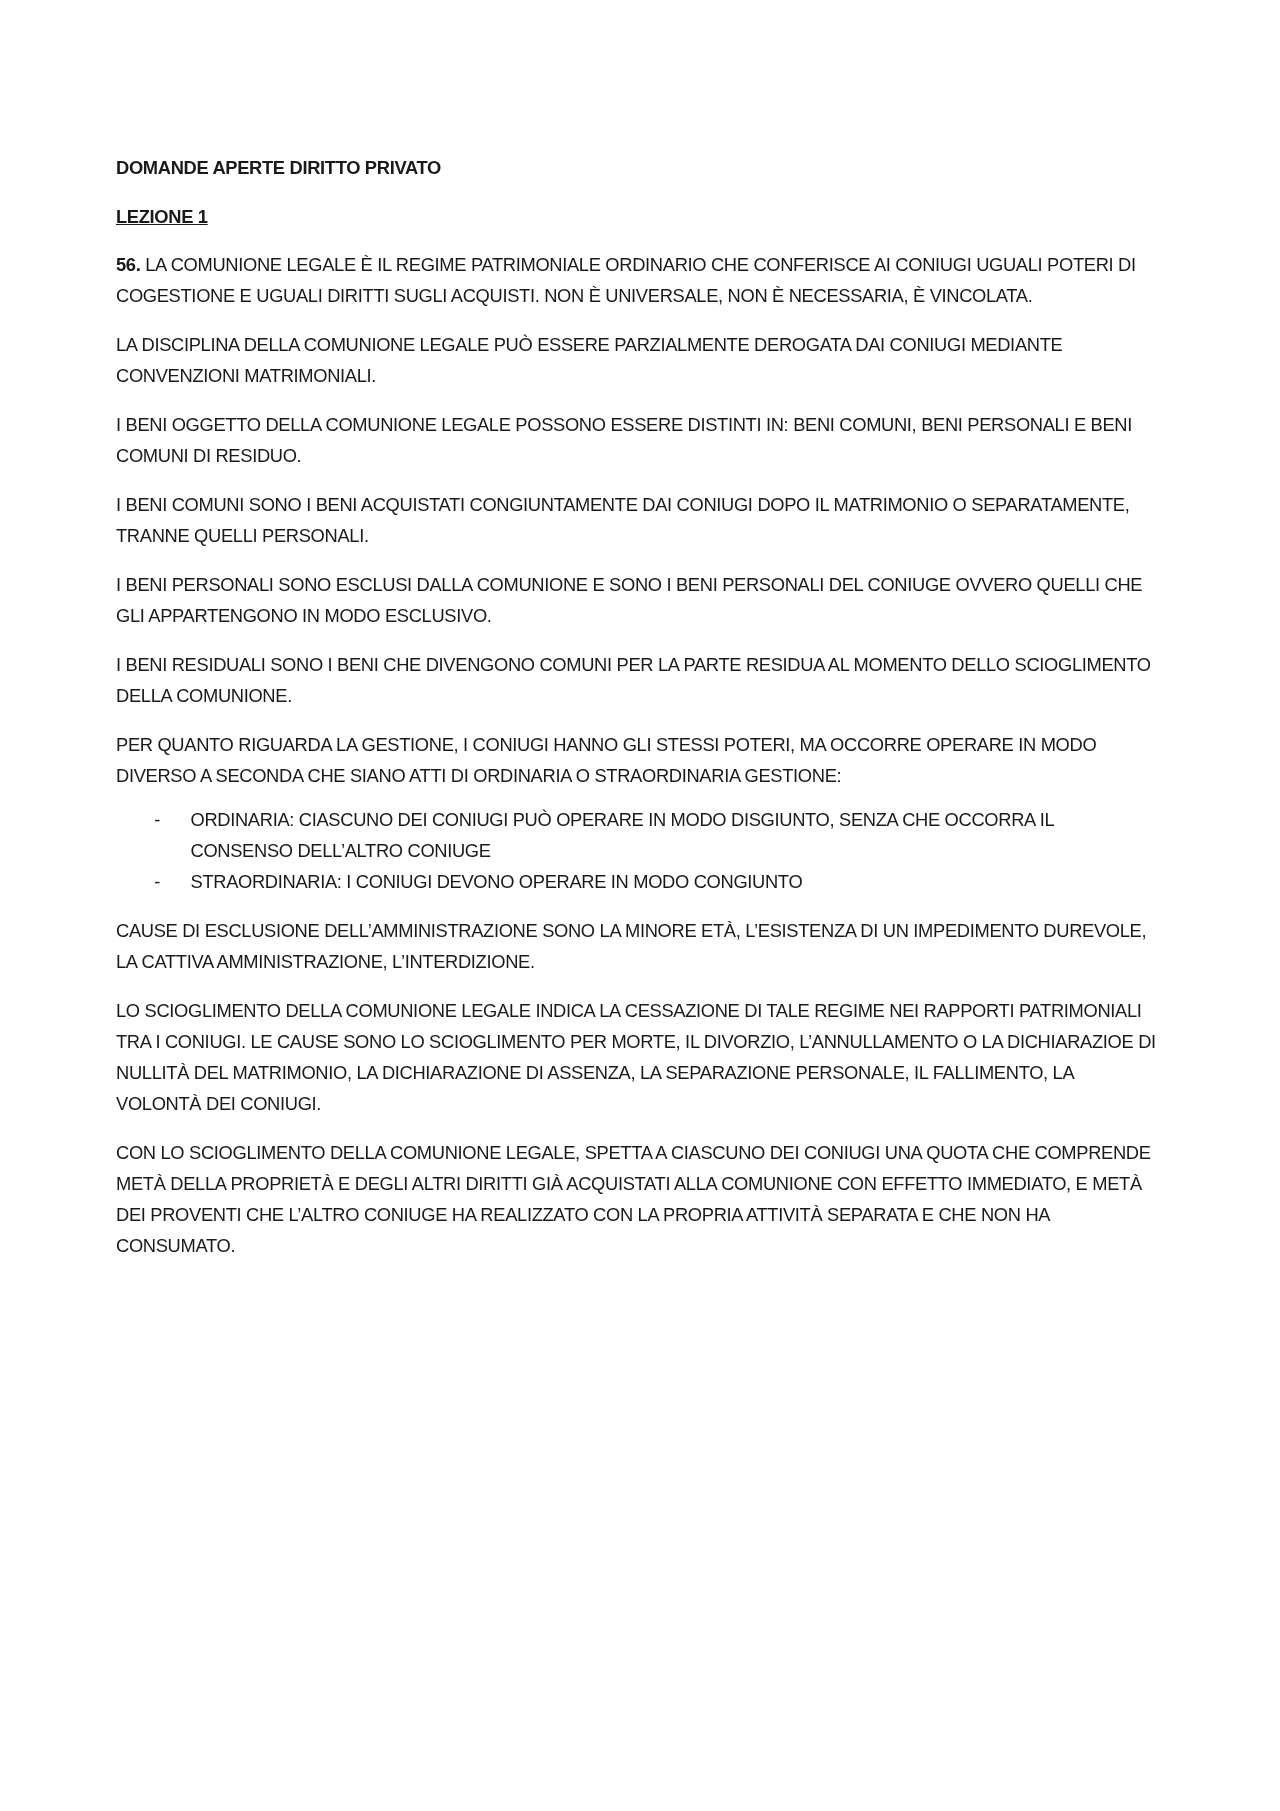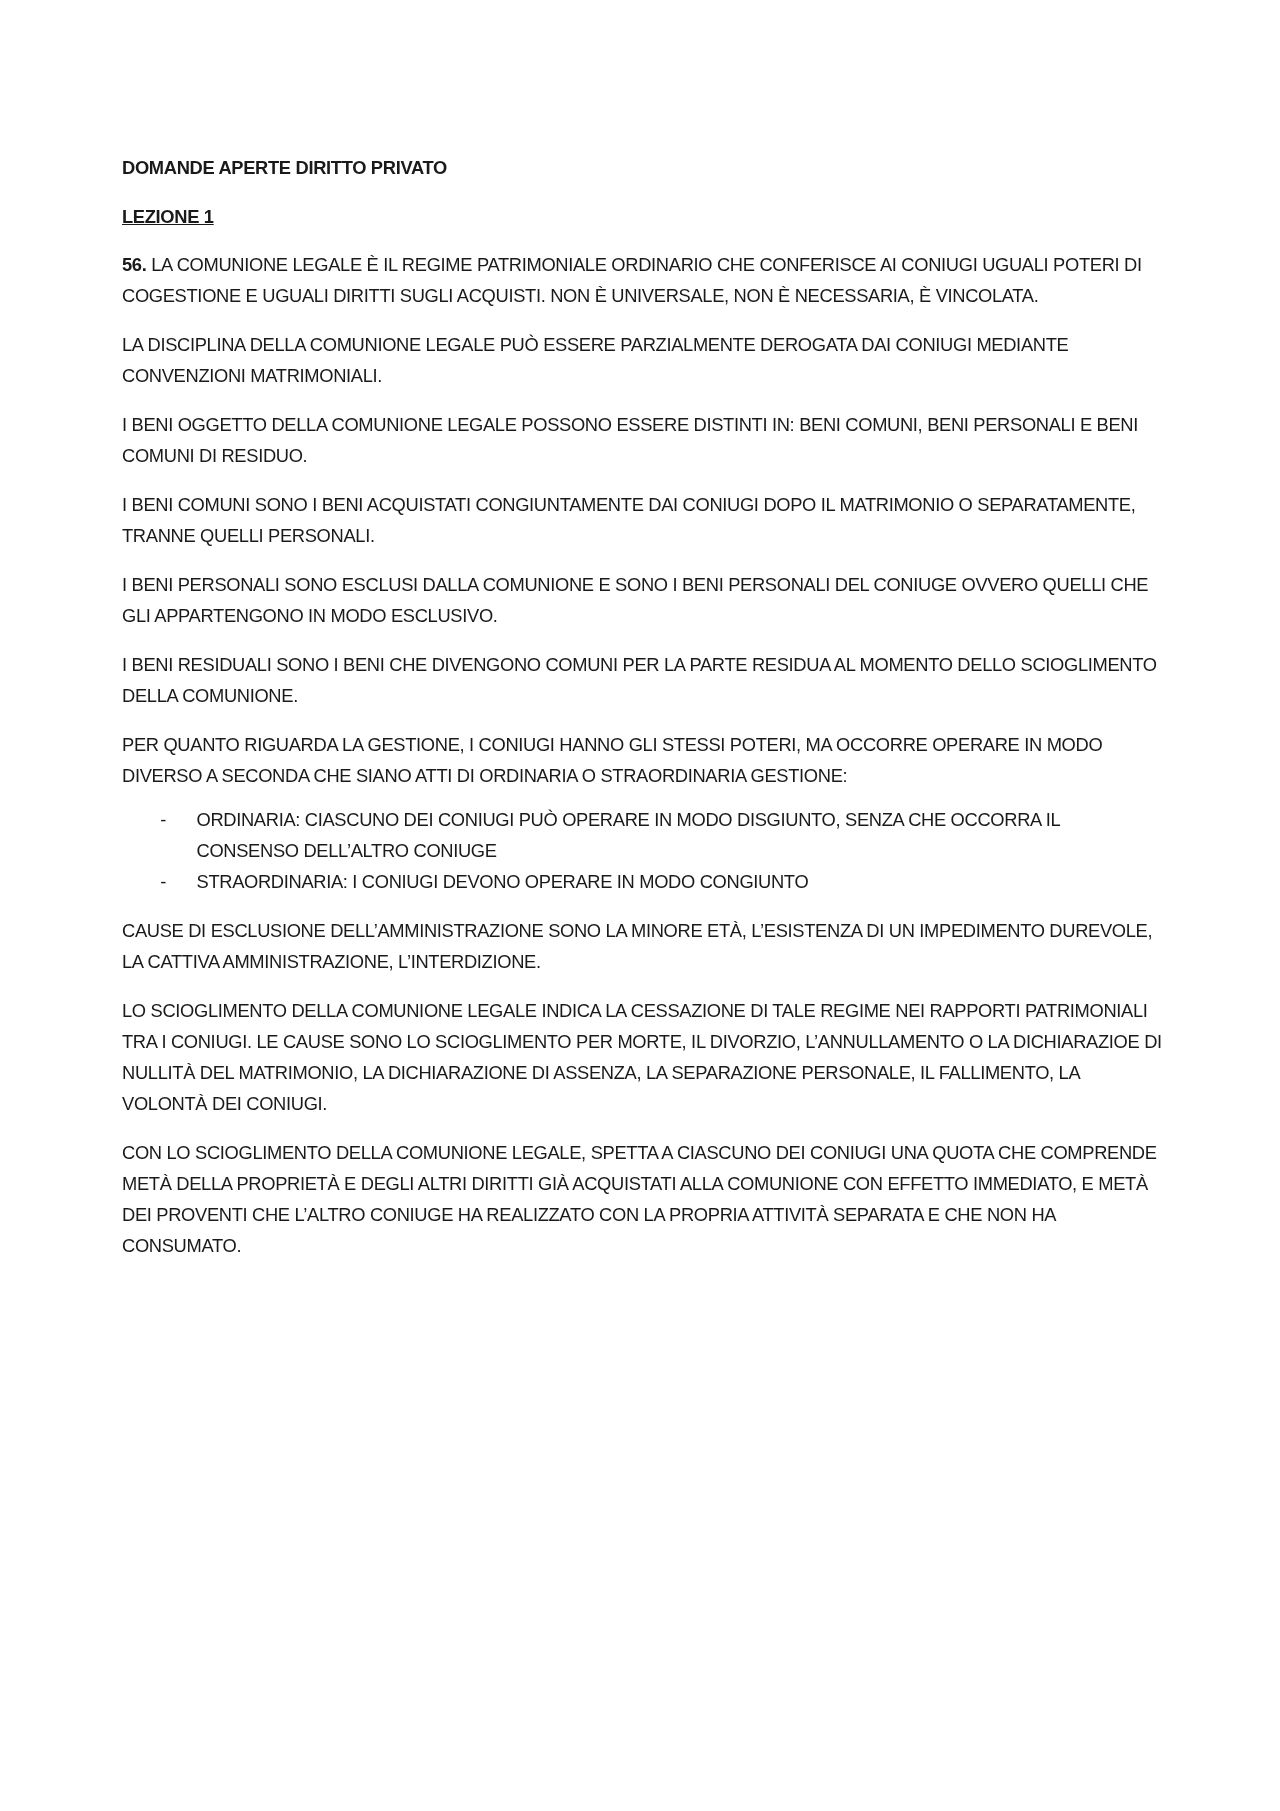--- a/index.html
+++ b/index.html
@@ -10,21 +10,21 @@
     body {
       width: 1280px;
       height: 1811px;
       position: relative;
       overflow: hidden;
       font-family: "Liberation Sans", sans-serif;
       color: #1a1a1a;
     }
     .page {
       position: absolute;
-      left: 122px;
+      left: 116px;
       top: 152px;
       width: 1040px;
     }
     .line-block {
       font-size: 19.2px;
       line-height: 31px;
       letter-spacing: -0.35px;
       transform: scaleX(0.955);
       transform-origin: left top;
       width: 1090px;

